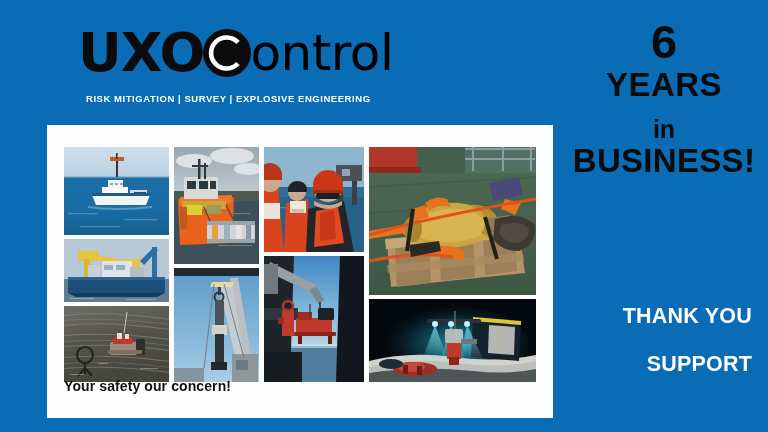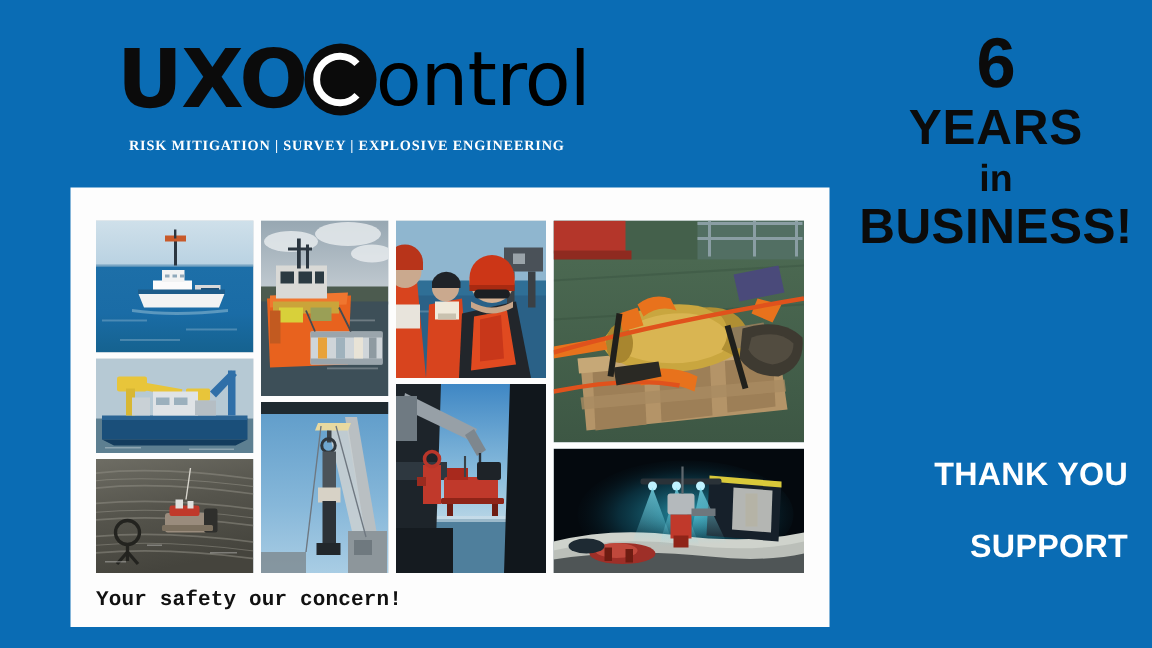--- a/index.html
+++ b/index.html
@@ -61,21 +61,21 @@
     color: #000000;
     margin-left: -3px;
   }
   .brand-rule {
     margin-top: 9px;
     width: 282px;
     height: 0;
   }
   .tagline {
     margin-top: 11px;
-    font-family: Liberation Serif, serif;
+    font-family: Liberation Sans, sans-serif;
     font-weight: bold;
     font-size: 9.5px;
     letter-spacing: 0.55px;
     color: #ffffff;
     white-space: nowrap;
     padding-left: 48px;
   }
 
   
   .card {
@@ -97,22 +97,22 @@
   .ph {
     position: absolute;
     overflow: hidden;
     background: #c9d4da;
   }
   .ph svg { display: block; width: 100%; height: 100%; }
 
   .card-caption {
     position: absolute;
     left: 17px;
-    bottom: 10px;
-    font-family: Liberation Mono, monospace;
+    bottom: 24px;
+    font-family: Liberation Sans, sans-serif;
     font-weight: bold;
     font-size: 14px;
     color: #111111;
     letter-spacing: 0.1px;
     margin-top: 36px;
   }
 
   
   .years-block {
     position: absolute;
@@ -120,21 +120,21 @@
     top: 18px;
     width: 208px;
     text-align: center;
     color: #0b0b0b;
     font-family: "Liberation Sans", sans-serif;
     font-weight: bold;
     line-height: 1.02;
   }
   .years-num   { font-size: 47px; letter-spacing: 0px; }
   .years-word  { font-size: 33px; letter-spacing: 0.5px; margin-top: 2px; }
-  .years-in    { font-size: 25px; font-weight: bold; margin-top: 5px; }
+  .years-in    { font-size: 25px; font-weight: bold; margin-top: 15px; }
   .years-biz   { font-size: 33px; letter-spacing: 0.3px; margin-top: 2px; }
 
   .thanks-block {
     position: absolute;
     right: 16px;
     top: 283px;
     width: 230px;
     text-align: right;
     color: #ffffff;
     font-family: "Liberation Sans", sans-serif;

